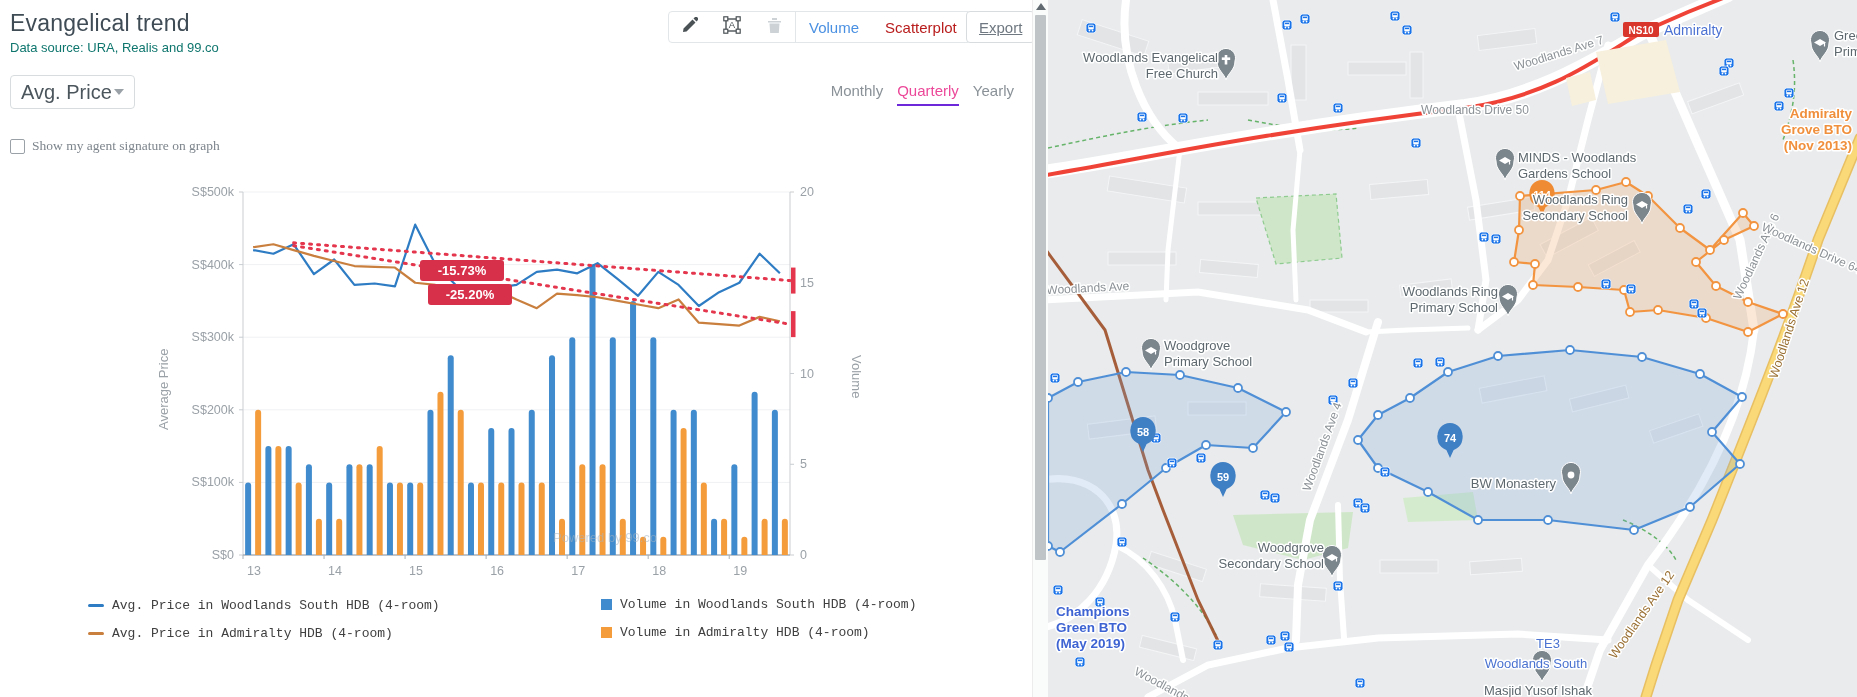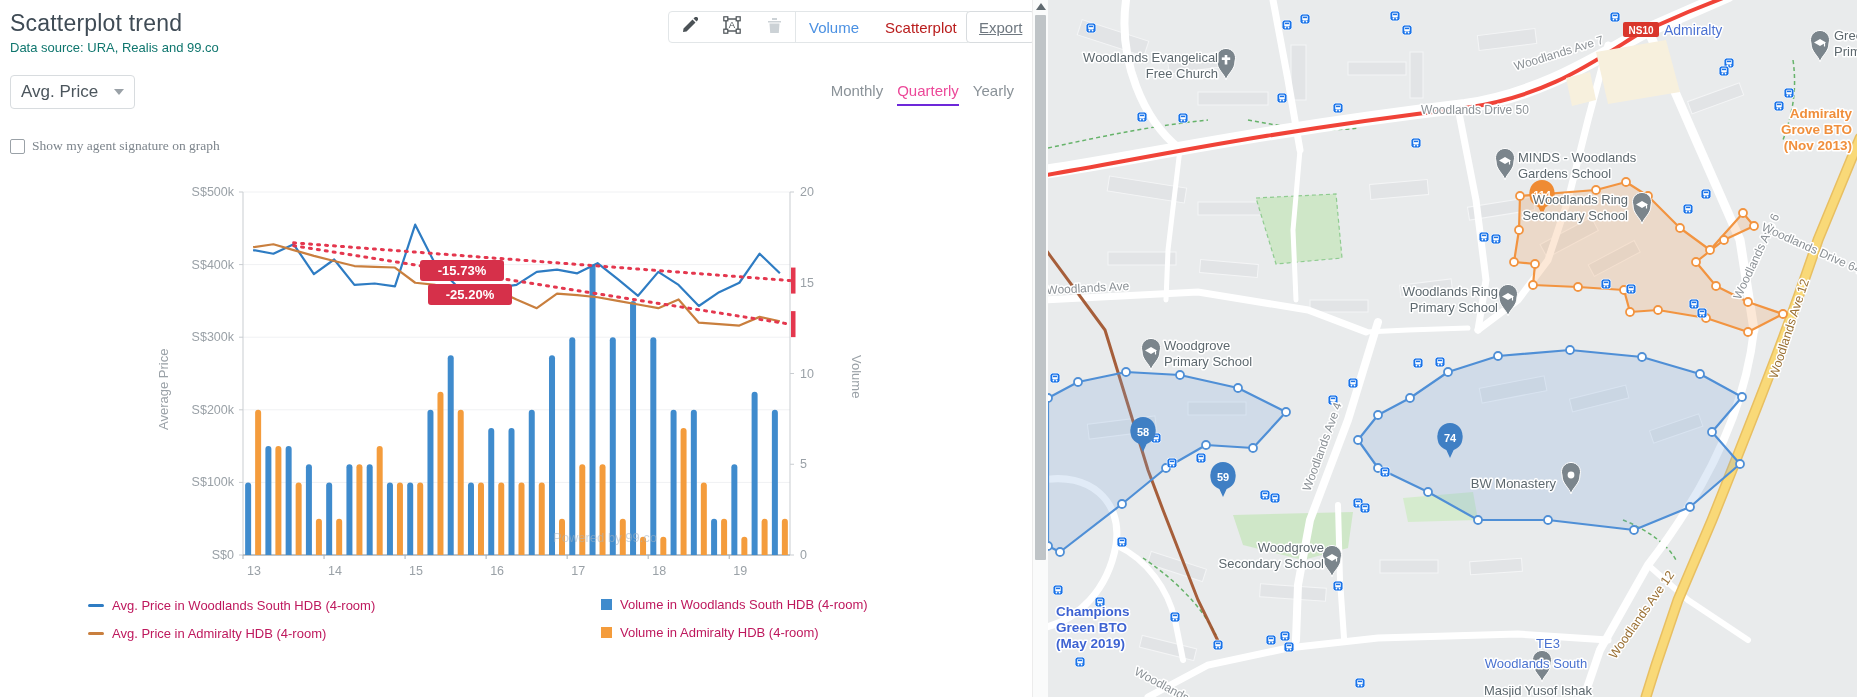--- a/index.html
+++ b/index.html
@@ -8,30 +8,30 @@
   #left-panel{position:absolute;left:0;top:0;width:1032px;height:697px;background:#fff;}
   .page-title{position:absolute;left:10px;top:10px;font-size:23px;font-weight:500;color:#3f4b55;letter-spacing:.2px;}
   .page-sub{position:absolute;left:10px;top:40px;font-size:13px;color:#0f766e;}
   .toolbar{position:absolute;left:668px;top:11px;height:30px;border:1px solid #e2e6e8;border-radius:4px;background:#fff;display:flex;align-items:center;}
   .tb-btn{width:42px;height:30px;display:flex;align-items:center;justify-content:center;cursor:pointer;}
   .tb-sep{width:1px;height:30px;background:#e2e6e8;}
   .tb-link{padding:0 13px;font-size:15px;color:#b91c1c;cursor:pointer;}
   .tb-link.active{color:#4a90e2;}
   .export-btn{position:absolute;left:966px;top:11px;height:30px;padding:0 12px;border:1px solid #d8dcdf;border-radius:4px;background:#fff;font-size:15px;color:#6f7880;display:flex;align-items:center;cursor:pointer;text-decoration:underline;}
   .select-box{position:absolute;left:10px;top:75px;width:103px;height:32px;border:1px solid #d8dcdf;border-radius:4px;background:#fff;display:flex;align-items:center;justify-content:space-between;padding:0 10px;cursor:pointer;}
-  .select-box .val{font-size:17px;color:#4b555c;}
+  .select-box .val{font-size:20px;color:#4b555c;}
   .caret{width:0;height:0;border-left:5px solid transparent;border-right:5px solid transparent;border-top:6px solid #9aa1a7;}
   .tabs{position:absolute;right:18px;top:82px;display:flex;gap:14px;font-size:15px;color:#8a9298;}
   .tab{padding-bottom:5px;cursor:pointer;}
   .tab.active{color:#ec4899;border-bottom:2px solid #6d28d9;}
   .chk-row{position:absolute;left:10px;top:138px;display:flex;align-items:center;gap:7px;font-family:Liberation Serif, serif;}
   .chk{width:13px;height:13px;border:1px solid #9aa1a7;border-radius:2px;background:#fff;cursor:pointer;}
   .chk-lab{font-size:13.5px;color:#7d858c;}
   #chart-svg{position:absolute;left:0;top:150px;}
-  .legend-item{position:absolute;display:flex;align-items:center;gap:8px;font-size:13px;color:#be185d;}
+  .legend-item{position:absolute;display:flex;align-items:center;gap:8px;font-size:13px;color:#404040;font-family:Liberation Mono, monospace;}
   .sw-line{width:16px;height:3px;border-radius:2px;}
   .sw-sq{width:11px;height:11px;}
   
   #scrollbar{position:absolute;left:1032px;top:0;width:16px;height:697px;background:#fafbfb;border-left:1px solid #ececec;}
   #scroll-up{position:absolute;left:3px;top:3px;width:0;height:0;border-left:5px solid transparent;border-right:5px solid transparent;border-bottom:7px solid #606a70;cursor:pointer;}
   #scroll-thumb{position:absolute;left:2px;top:15px;width:11px;height:545px;background:#bfc4c7;border-radius:1px;cursor:pointer;}
   
   #map{position:absolute;left:1048px;top:0;width:809px;height:697px;background:#e9ebec;overflow:hidden;}
   #map svg{position:absolute;left:0;top:0;}
   text.mlab{paint-order:stroke;stroke:#fff;stroke-width:3px;stroke-linejoin:round;font-family:"Liberation Sans",sans-serif;}
@@ -41,21 +41,21 @@
   text.bto-blue{fill:#3e63d2;font-size:13.5px;font-weight:bold;}
   text.bto-orange{fill:#f08f3c;font-size:13.5px;font-weight:bold;}
   text.transit{fill:#4a72d0;font-size:13px;}
 </style>
 </head>
 <body>
 
 <div id="app">
 
   <div id="left-panel">
-    <div class="page-title">Scatterplot trend</div>
+    <div class="page-title">Evangelical trend</div>
     <div class="page-sub">Data source: URA, Realis and 99.co</div>
 
     <div class="toolbar">
       <div class="tb-btn">
         <span>
           <svg width="16" height="16" viewBox="0 0 16 16">
               <path d="M1.5 11.5 L10.5 2.5 L13.5 5.5 L4.5 14.5 L1 15 Z M11.5 1.5 L14.5 4.5 L15.5 3.5 A1.6 1.6 0 0 0 12.5 0.5 Z" fill="#4b5256"></path>
             </svg>
         </span>
       </div>

